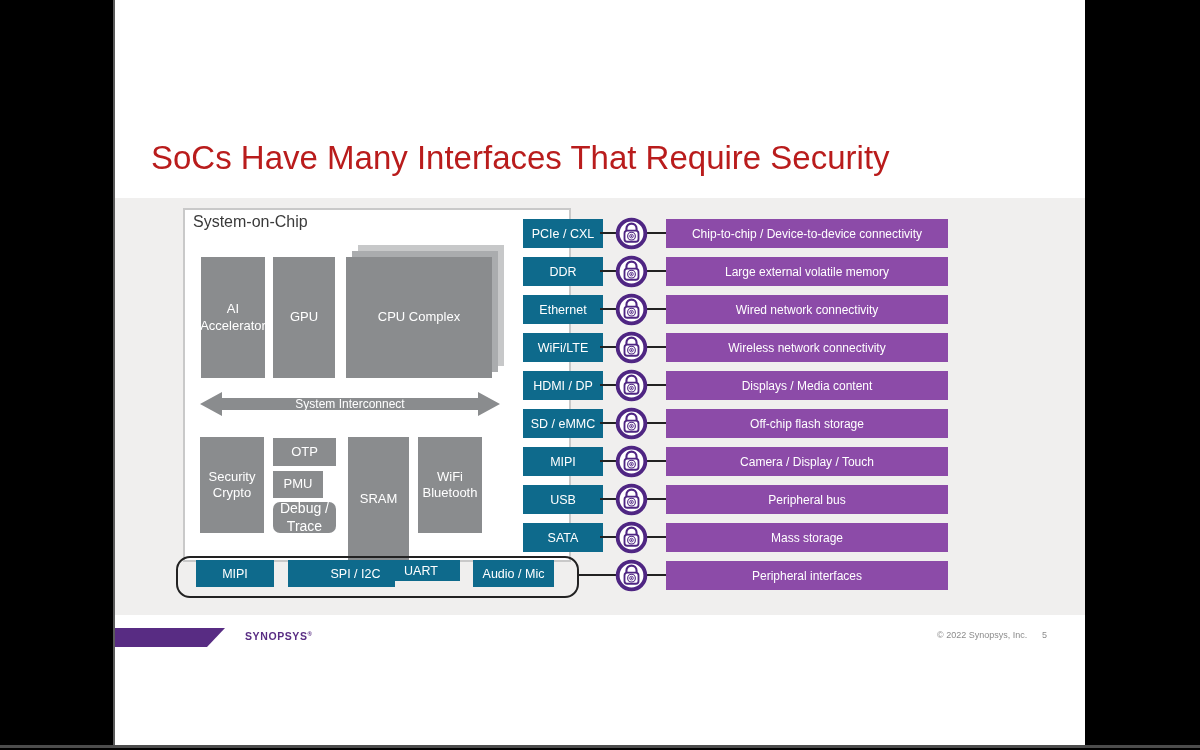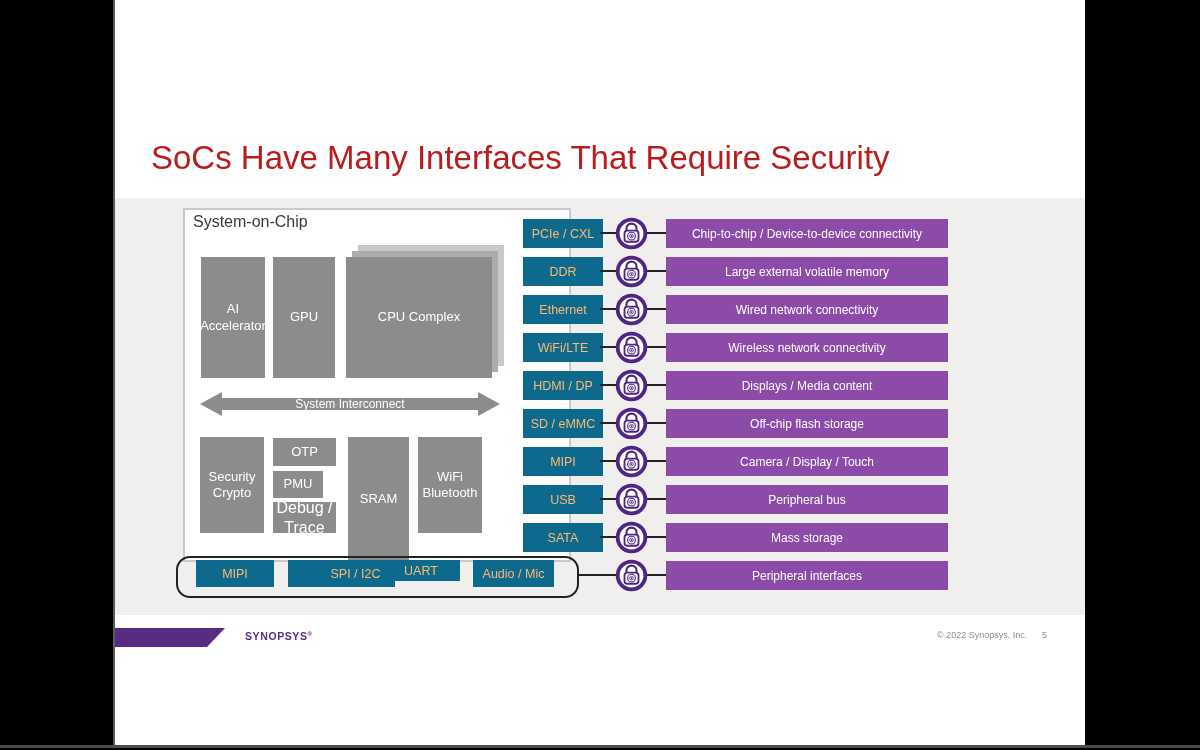--- a/index.html
+++ b/index.html
@@ -20,21 +20,21 @@
        align-items:center;justify-content:center;text-align:center;font-size:13px;line-height:1.25;}
   .layer{position:absolute;}
 
   .interconnect{position:absolute;left:85px;top:390px;width:300px;height:28px;color:var(--block-gray,#8a8c8e);}
   .interconnect svg{position:absolute;left:0;top:0;width:100%;height:100%;}
   .interconnect .arrow-text{position:absolute;left:0;top:0;width:100%;height:100%;display:flex;
        align-items:center;justify-content:center;color:#fff;font-size:12px;}
 
   .pgroup{position:absolute;left:61px;top:556px;width:403px;height:42px;border:2px solid #222;
           border-radius:14px;box-sizing:border-box;background:transparent;}
-  .teal{position:absolute;background:var(--teal,#0e6a8c);color:#fdba74;display:flex;
+  .teal{position:absolute;background:var(--teal,#0e6a8c);color:#ffffff;display:flex;
         align-items:center;justify-content:center;text-align:center;font-size:12.5px;}
 
   .iface-row{position:absolute;left:408px;width:430px;height:29px;}
   .iface-row .label{left:0;top:0;width:80px;height:29px;}
   .iface-row .line{position:absolute;left:77px;top:13px;width:66px;height:2px;background:#222;}
   .iface-row.last .line{left:55px;width:88px;}
   .iface-row .lock{position:absolute;left:91px;top:-3px;width:35px;height:35px;color:var(--lock-purple,#4f2683);}
   .iface-row .bar{position:absolute;left:143px;top:0;width:282px;height:29px;
         background:var(--purple-bar,#8c4ba8);color:#fff;display:flex;align-items:center;justify-content:center;font-size:12px;}
 
@@ -68,21 +68,21 @@
     <div class="interconnect">
       <svg viewBox="0 0 300 28" preserveAspectRatio="none">
         <polygon points="0,14 22,2 22,8 278,8 278,2 300,14 278,26 278,20 22,20 22,26" fill="currentColor"></polygon>
       </svg>
       <div class="arrow-text">System Interconnect</div>
     </div>
 
     <div class="blk" style="left:85px;top:437px;width:64px;height:96px;">Security Crypto</div>
     <div class="blk" style="left:158px;top:438px;width:63px;height:28px;">OTP</div>
     <div class="blk" style="left:158px;top:471px;width:50px;height:27px;">PMU</div>
-    <div class="blk" style="left:158px;top:502px;width:63px;height:31px;font-size:16px;">Debug / Trace</div>
+    <div class="blk" style="left:158px;top:502px;width:63px;height:31px;font-size:14px;border-radius:7px;">Debug / Trace</div>
     <div class="blk" style="left:233px;top:437px;width:61px;height:124px;">SRAM</div>
     <div class="blk" style="left:303px;top:437px;width:64px;height:96px;">WiFi Bluetooth</div>
 
     <div class="pgroup"></div>
     <div class="teal" style="left:81px;top:560px;width:78px;height:27px;">MIPI</div>
     <div class="teal" style="left:173px;top:560px;width:79px;height:27px;padding-left:28px;">SPI / I2C</div>
     <div class="teal" style="left:267px;top:560px;width:78px;height:21px;">UART</div>
     <div class="teal" style="left:358px;top:560px;width:81px;height:27px;">Audio / Mic</div>
 
     <div class="iface-row" style="top:219px;">

